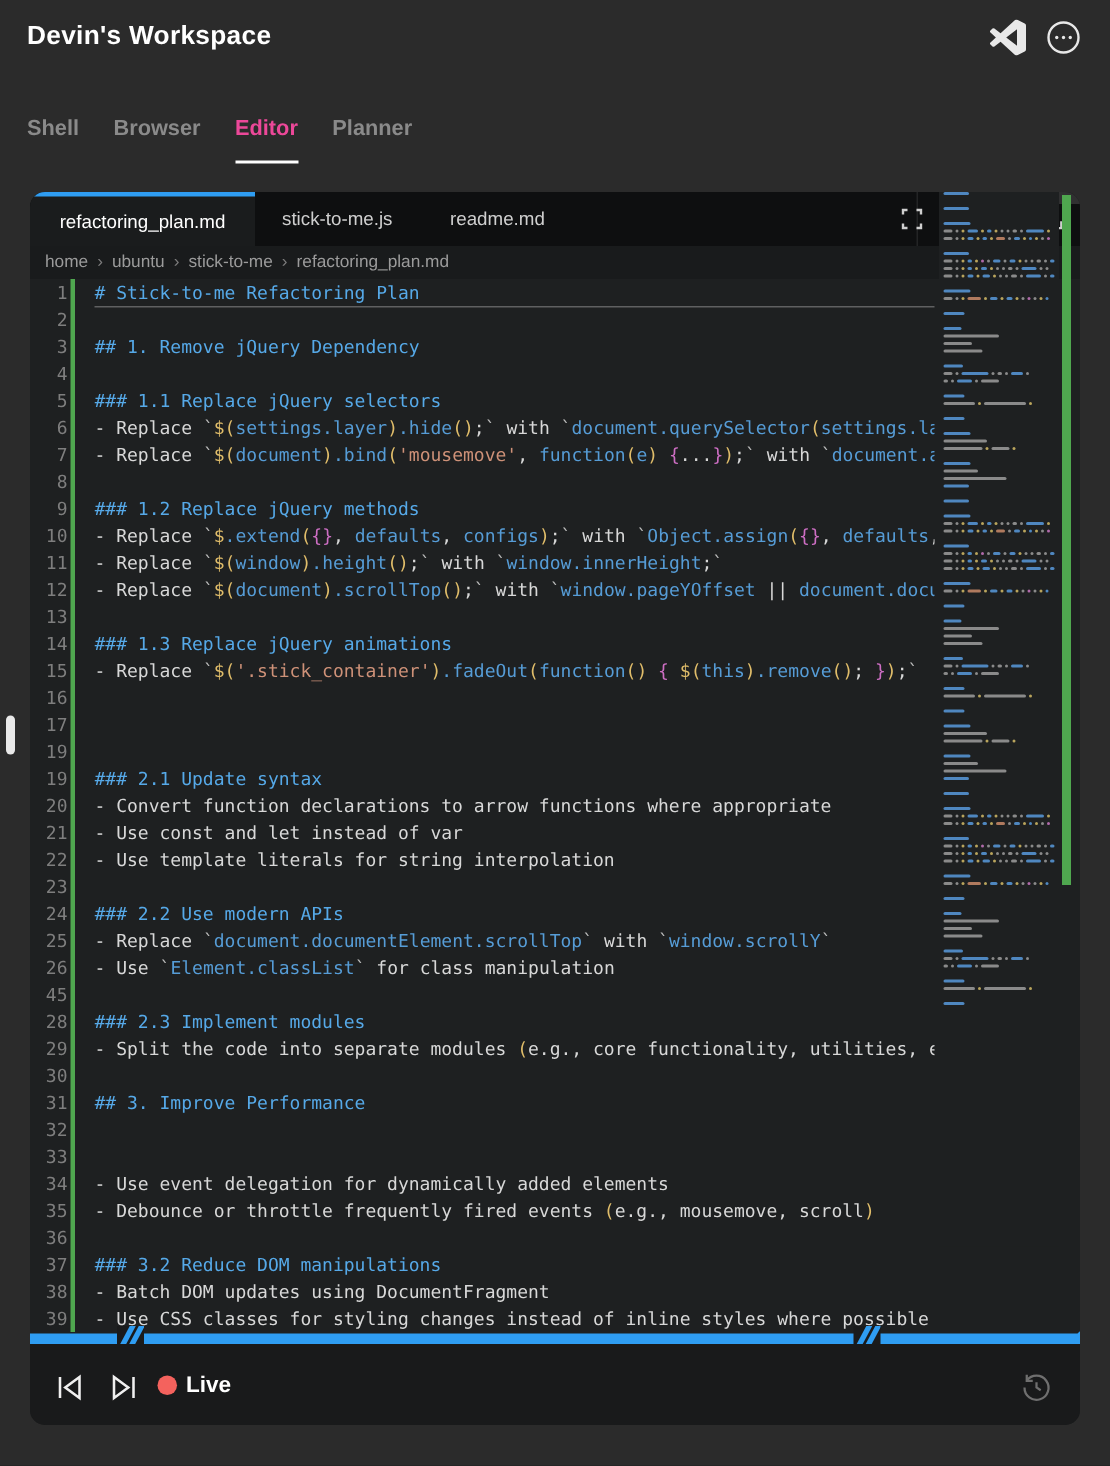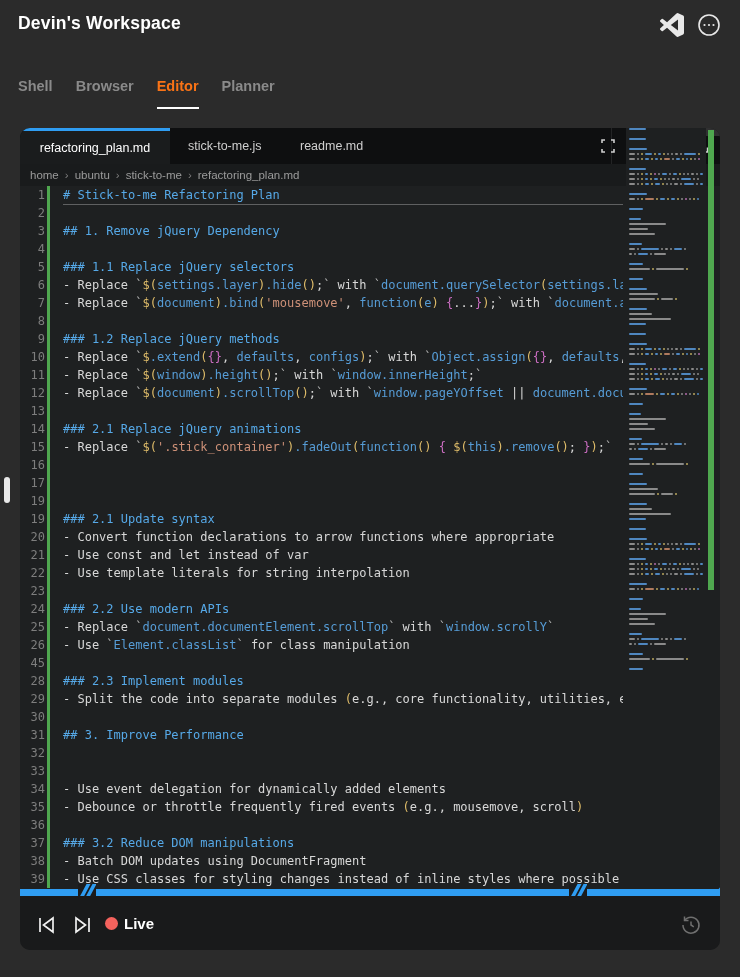--- a/index.html
+++ b/index.html
@@ -15,21 +15,21 @@
   
   .app-header { position:absolute; left:0; top:0; width:740px; height:50px; }
   .app-title { position:absolute; left:18px; top:13px; font-size:17.5px; font-weight:bold; color:#ffffff; letter-spacing:.2px; }
   .hdr-icon { position:absolute; top:13px; width:24px; height:24px; cursor:pointer; color:#e8e8e8; }
   .hdr-icon.vscode { left:660px; }
   .hdr-icon.more { left:697px; }
 
   
   .nav-tabs { position:absolute; left:18px; top:78px; display:flex; gap:23px; }
   .nav-tab { font-size:14.5px; font-weight:bold; color:#8a8a8a; padding-bottom:13px; cursor:pointer; }
-  .nav-tab.active { color:#f97316; border-bottom:2px solid #ffffff; }
+  .nav-tab.active { color:#ec4899; border-bottom:2px solid #ffffff; }
 
   
   .panel {
     position:absolute; left:20px; top:128px; width:700px; height:822px;
     background:#1e2021; border-radius:10px; overflow:hidden;
   }
 
   
   .tab-strip { position:absolute; left:0; top:0; width:700px; height:36px; background:#0e0f10; }
   .file-tab { position:absolute; top:0; height:36px; display:flex; align-items:center; justify-content:center;
@@ -173,21 +173,21 @@
       <div class="code-line"><span class="ln">4</span><span class="code-text"></span></div>
       <div class="code-line"><span class="ln">5</span><span class="code-text"><span class="sh">### 1.1 Replace jQuery selectors</span></span></div>
       <div class="code-line"><span class="ln">6</span><span class="code-text"><span class="st">- Replace </span><span class="sk">`</span><span class="sy">$(</span><span class="sc">settings.layer</span><span class="sy">)</span><span class="sc">.hide</span><span class="sy">()</span><span class="st">;</span><span class="sk">`</span><span class="st"> with </span><span class="sk">`</span><span class="sc">document.querySelector</span><span class="sy">(</span><span class="sc">settings.layer</span></span></div>
       <div class="code-line"><span class="ln">7</span><span class="code-text"><span class="st">- Replace </span><span class="sk">`</span><span class="sy">$(</span><span class="sc">document</span><span class="sy">)</span><span class="sc">.bind</span><span class="sy">(</span><span class="ss">'mousemove'</span><span class="st">, </span><span class="sc">function</span><span class="sy">(</span><span class="sc">e</span><span class="sy">)</span><span class="st"> </span><span class="sp">{</span><span class="st">...</span><span class="sp">}</span><span class="sy">)</span><span class="st">;</span><span class="sk">`</span><span class="st"> with </span><span class="sk">`</span><span class="sc">document.addEventListener</span></span></div>
       <div class="code-line"><span class="ln">8</span><span class="code-text"></span></div>
       <div class="code-line"><span class="ln">9</span><span class="code-text"><span class="sh">### 1.2 Replace jQuery methods</span></span></div>
       <div class="code-line"><span class="ln">10</span><span class="code-text"><span class="st">- Replace </span><span class="sk">`</span><span class="sy">$</span><span class="sc">.extend</span><span class="sy">(</span><span class="sp">{}</span><span class="st">, </span><span class="sc">defaults</span><span class="st">, </span><span class="sc">configs</span><span class="sy">)</span><span class="st">;</span><span class="sk">`</span><span class="st"> with </span><span class="sk">`</span><span class="sc">Object.assign</span><span class="sy">(</span><span class="sp">{}</span><span class="st">, </span><span class="sc">defaults</span><span class="st">, </span></span></div>
       <div class="code-line"><span class="ln">11</span><span class="code-text"><span class="st">- Replace </span><span class="sk">`</span><span class="sy">$(</span><span class="sc">window</span><span class="sy">)</span><span class="sc">.height</span><span class="sy">()</span><span class="st">;</span><span class="sk">`</span><span class="st"> with </span><span class="sk">`</span><span class="sc">window.innerHeight</span><span class="st">;</span><span class="sk">`</span></span></div>
       <div class="code-line"><span class="ln">12</span><span class="code-text"><span class="st">- Replace </span><span class="sk">`</span><span class="sy">$(</span><span class="sc">document</span><span class="sy">)</span><span class="sc">.scrollTop</span><span class="sy">()</span><span class="st">;</span><span class="sk">`</span><span class="st"> with </span><span class="sk">`</span><span class="sc">window.pageYOffset</span><span class="st"> || </span><span class="sc">document.documentElement.scrollTop</span></span></div>
       <div class="code-line"><span class="ln">13</span><span class="code-text"></span></div>
-      <div class="code-line"><span class="ln">14</span><span class="code-text"><span class="sh">### 2.1 Replace jQuery animations</span></span></div>
+      <div class="code-line"><span class="ln">14</span><span class="code-text"><span class="sh">### 1.3 Replace jQuery animations</span></span></div>
       <div class="code-line"><span class="ln">15</span><span class="code-text"><span class="st">- Replace </span><span class="sk">`</span><span class="sy">$(</span><span class="ss">'.stick_container'</span><span class="sy">)</span><span class="sc">.fadeOut</span><span class="sy">(</span><span class="sc">function</span><span class="sy">()</span><span class="st"> </span><span class="sp">{</span><span class="st"> </span><span class="sy">$(</span><span class="sc">this</span><span class="sy">)</span><span class="sc">.remove</span><span class="sy">()</span><span class="st">; </span><span class="sp">}</span><span class="sy">)</span><span class="st">;</span><span class="sk">`</span></span></div>
       <div class="code-line"><span class="ln">16</span><span class="code-text"></span></div>
       <div class="code-line"><span class="ln">17</span></div>
       <div class="code-line"><span class="ln">19</span><span class="code-text"></span></div>
       <div class="code-line"><span class="ln">19</span><span class="code-text"><span class="sh">### 2.1 Update syntax</span></span></div>
       <div class="code-line"><span class="ln">20</span><span class="code-text"><span class="st">- Convert function declarations to arrow functions where appropriate</span></span></div>
       <div class="code-line"><span class="ln">21</span><span class="code-text"><span class="st">- Use const and let instead of var</span></span></div>
       <div class="code-line"><span class="ln">22</span><span class="code-text"><span class="st">- Use template literals for string interpolation</span></span></div>
       <div class="code-line"><span class="ln">23</span><span class="code-text"></span></div>
       <div class="code-line"><span class="ln">24</span><span class="code-text"><span class="sh">### 2.2 Use modern APIs</span></span></div>

